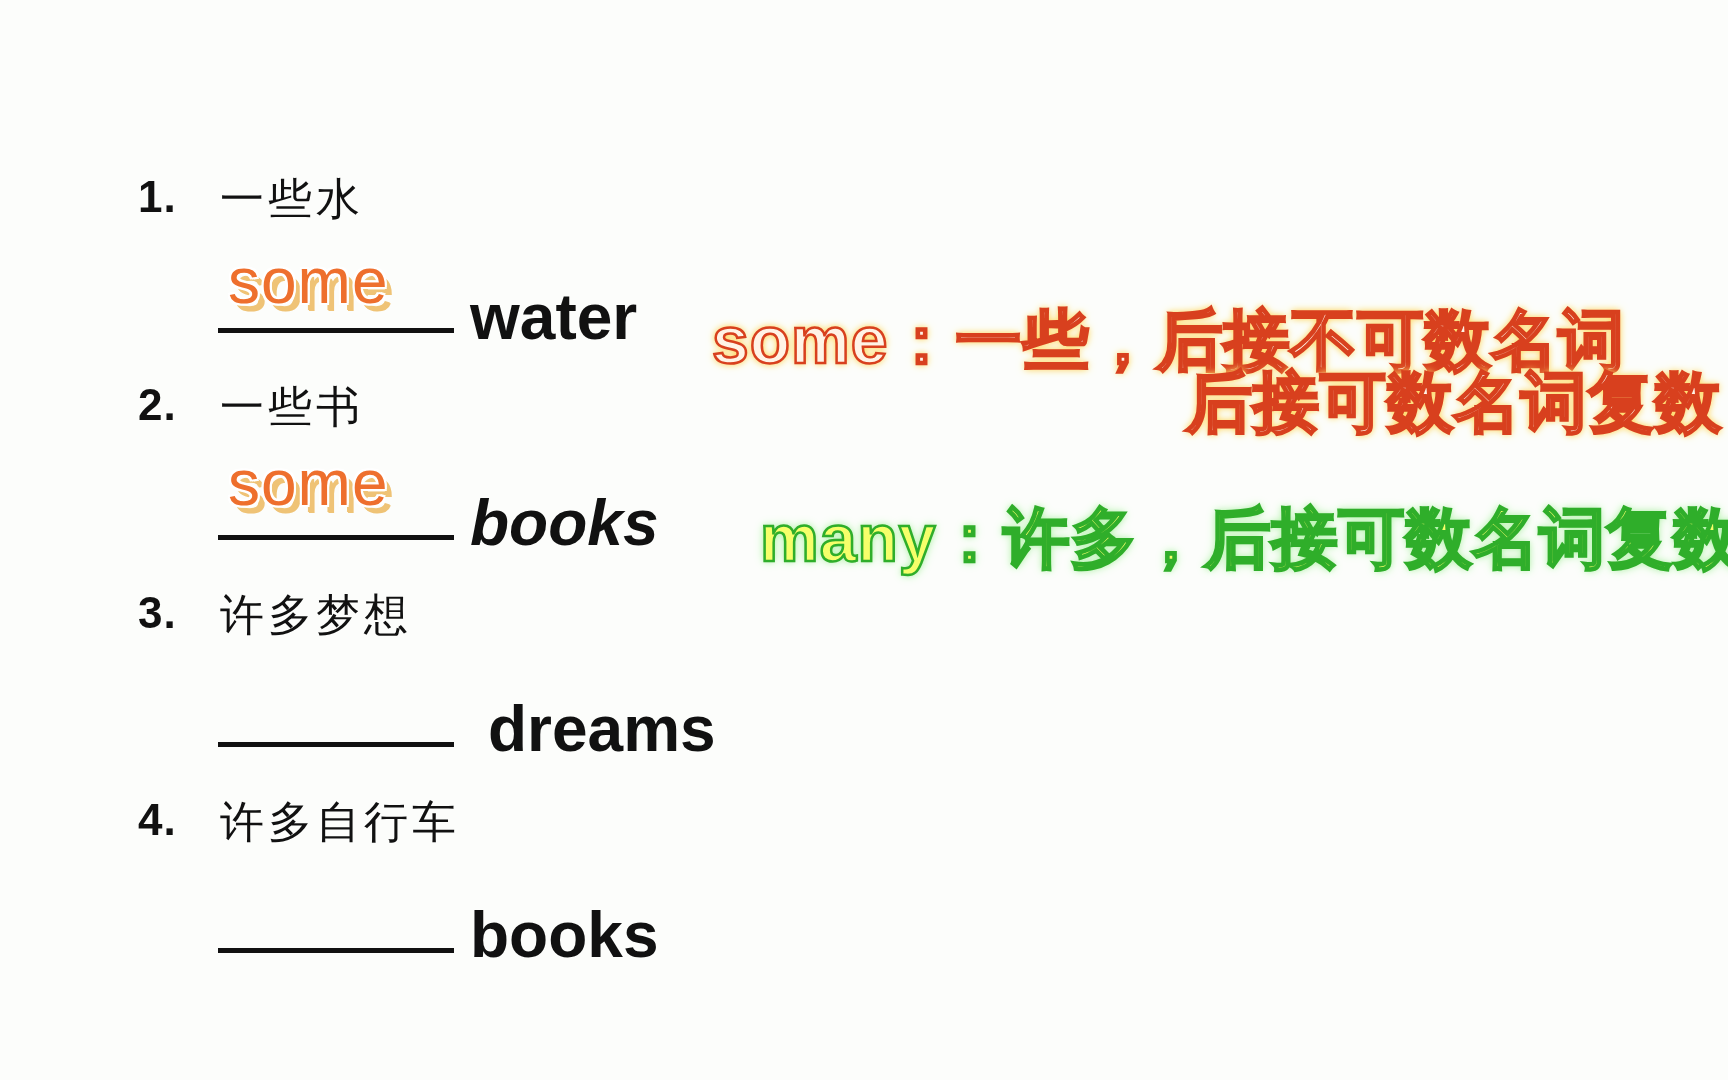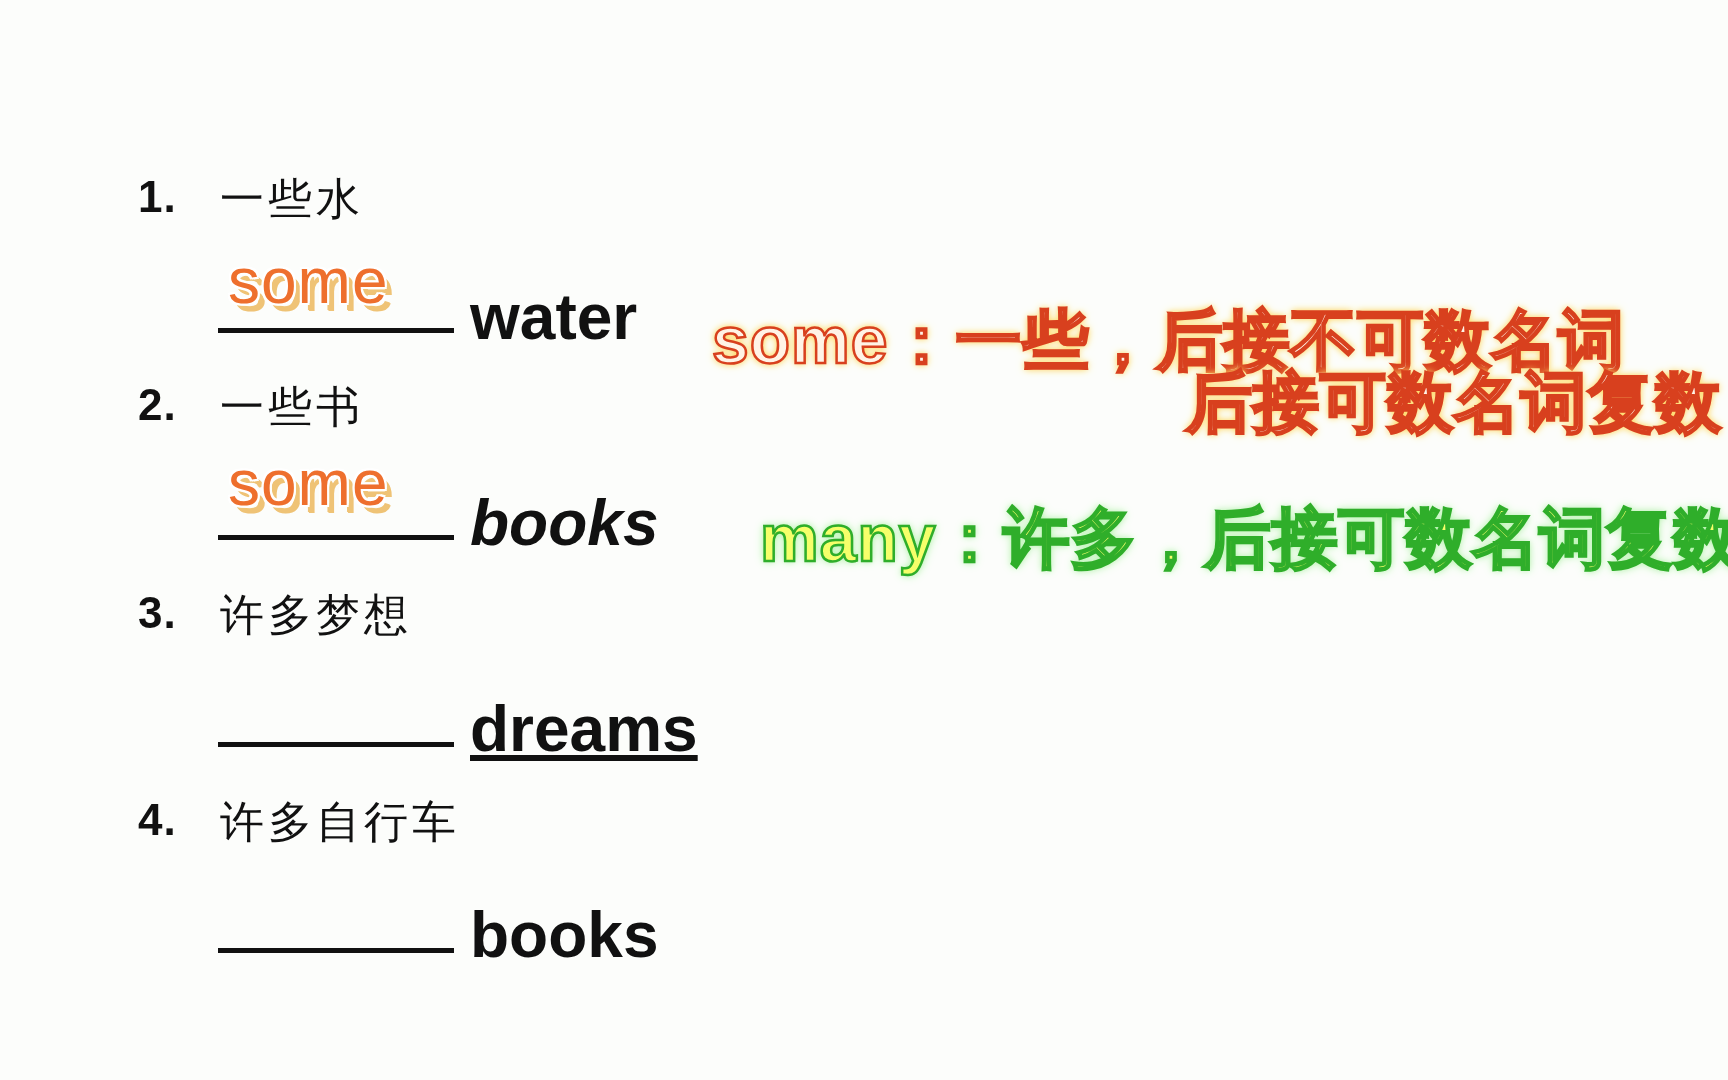--- a/index.html
+++ b/index.html
@@ -58,21 +58,21 @@
 
 <div class="abs num" style="left:138px; top:380px;">2.</div>
 <div class="abs zh" style="left:220px; top:378px;">一些书</div>
 <div class="abs answer" style="left:228px; top:446px;">some</div>
 <div class="blank" style="left:218px; top:535px;"></div>
 <div class="abs eng" style="left:470px; top:486px;font-style:italic;">books</div>
 
 <div class="abs num" style="left:138px; top:588px;">3.</div>
 <div class="abs zh" style="left:220px; top:586px;">许多梦想</div>
 <div class="blank" style="left:218px; top:742px;"></div>
-<div class="abs eng" style="left:470px; top:692px;text-decoration:underline;">dreams</div>
+<div class="abs eng" style="left:488px; top:692px;">dreams</div>
 
 <div class="abs num" style="left:138px; top:795px;">4.</div>
 <div class="abs zh" style="left:220px; top:793px;">许多自行车</div>
 <div class="blank" style="left:218px; top:948px;"></div>
 <div class="abs eng" style="left:470px; top:898px;">books</div>
 
 <div class="abs note-red" style="left:712px; top:290px;margin-top:12px;">some：一些，后接不可数名词</div>
 <div class="abs note-red" style="left:1186px; top:364px;">后接可数名词复数</div>
 
 <div class="abs note-green" style="left:760px; top:500px;">many：许多，后接可数名词复数</div>

